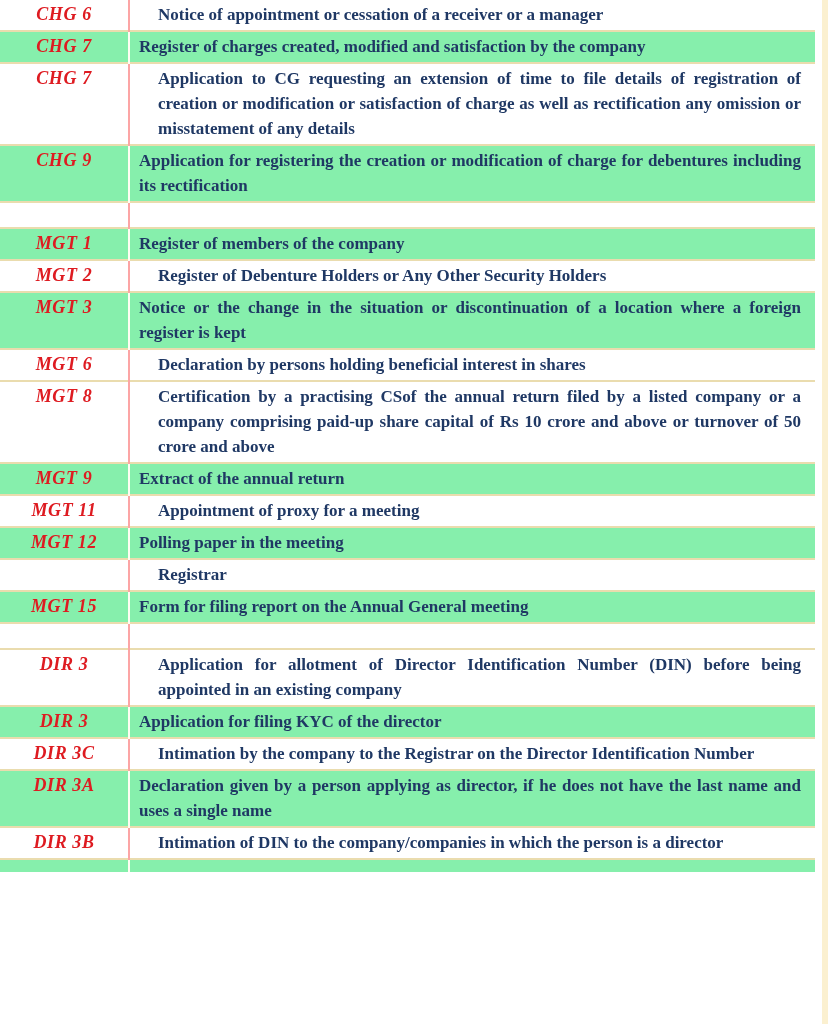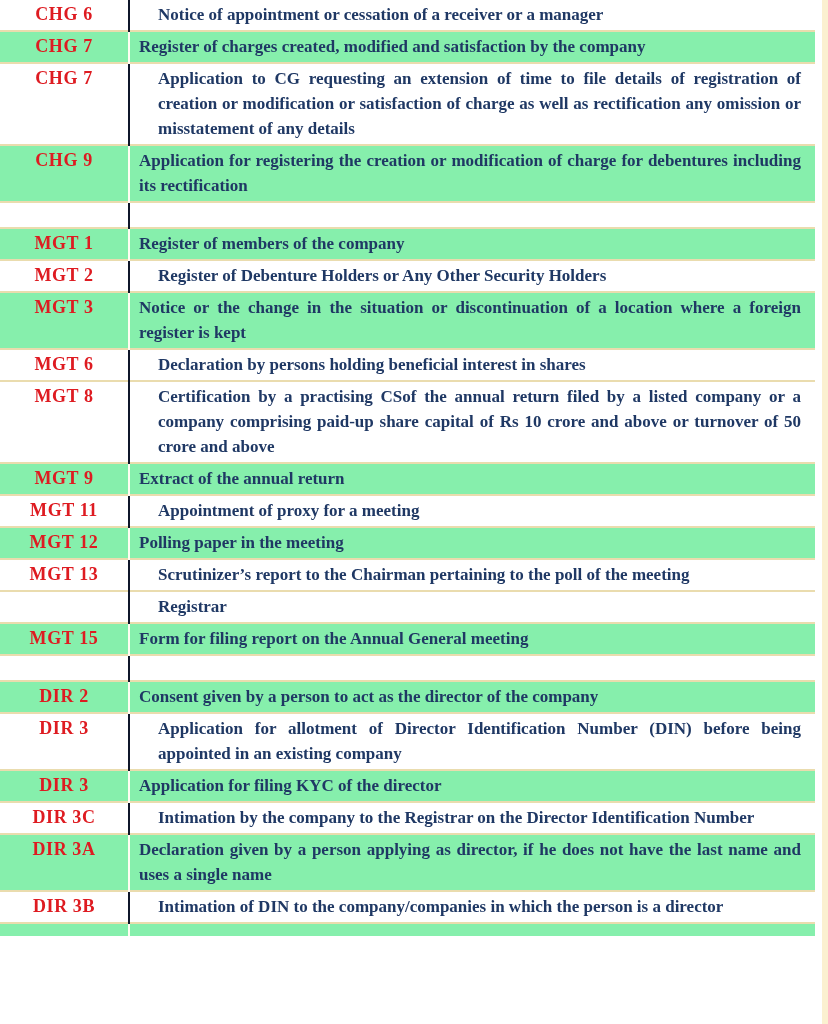--- a/index.html
+++ b/index.html
@@ -27,30 +27,31 @@
   td { vertical-align: top; }
   td.code-cell {
     width: 124px;
     text-align: center;
     font-weight: bold;
     font-size: 18px;
     line-height: 25px;
     letter-spacing: 0.6px;
     color: #de1b21;
     padding: 2px 2px 3px 2px;
+    font-style: italic;
   }
   td.desc-cell {
     font-weight: bold;
     font-size: 17px;
     line-height: 25px;
     color: #1f3864;
     text-align: justify;
     text-align-last: left;
     padding: 2px 14px 3px 28px;
-    border-left: 2px solid #0f172a;
+    border-left: 2px solid #fca5a5;
   }
   tr.cream { background: #86efac; }
   tr.cream td.desc-cell { border-left-color: #fffdf2; padding-left: 9px; }
   tr.white { background: #ffffff; }
   tr.empty td { height: 24px; padding-top: 0; padding-bottom: 0; }
   tr.partial td { height: 12px; padding: 0; }
   .right-strip {
     position: absolute;
     top: 0;
     right: 0;
@@ -111,38 +112,30 @@
   </tr>
         <tr class="row white">
     <td class="code-cell">MGT 11</td>
     <td class="desc-cell">Appointment of proxy for a meeting</td>
   </tr>
         <tr class="row cream">
     <td class="code-cell">MGT 12</td>
     <td class="desc-cell">Polling paper in the meeting</td>
   </tr>
         <tr class="row white">
-    <td class="code-cell">MGT 13</td>
-    <td class="desc-cell">Scrutinizer’s report to the Chairman pertaining to the poll of the meeting</td>
-  </tr>
-        <tr class="row white">
     <td class="code-cell"></td>
     <td class="desc-cell">Registrar</td>
   </tr>
         <tr class="row cream">
     <td class="code-cell">MGT 15</td>
     <td class="desc-cell">Form for filing report on the Annual General meeting</td>
   </tr>
         <tr class="row white empty">
     <td class="code-cell"></td>
     <td class="desc-cell"></td>
-  </tr>
-        <tr class="row cream">
-    <td class="code-cell">DIR 2</td>
-    <td class="desc-cell">Consent given by a person to act as the director of the company</td>
   </tr>
         <tr class="row white">
     <td class="code-cell">DIR 3</td>
     <td class="desc-cell">Application for allotment of Director Identification Number (DIN) before being appointed in an existing company</td>
   </tr>
         <tr class="row cream">
     <td class="code-cell">DIR 3</td>
     <td class="desc-cell">Application for filing KYC of the director</td>
   </tr>
         <tr class="row white">

